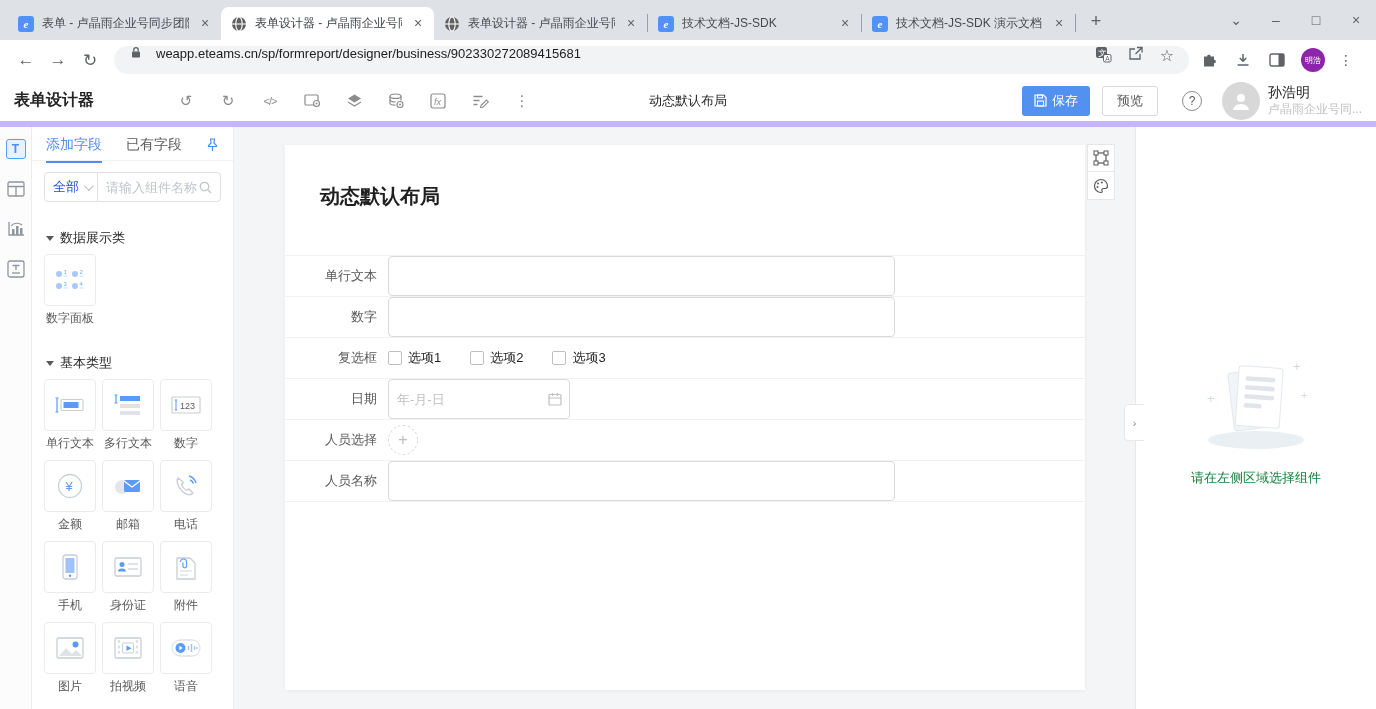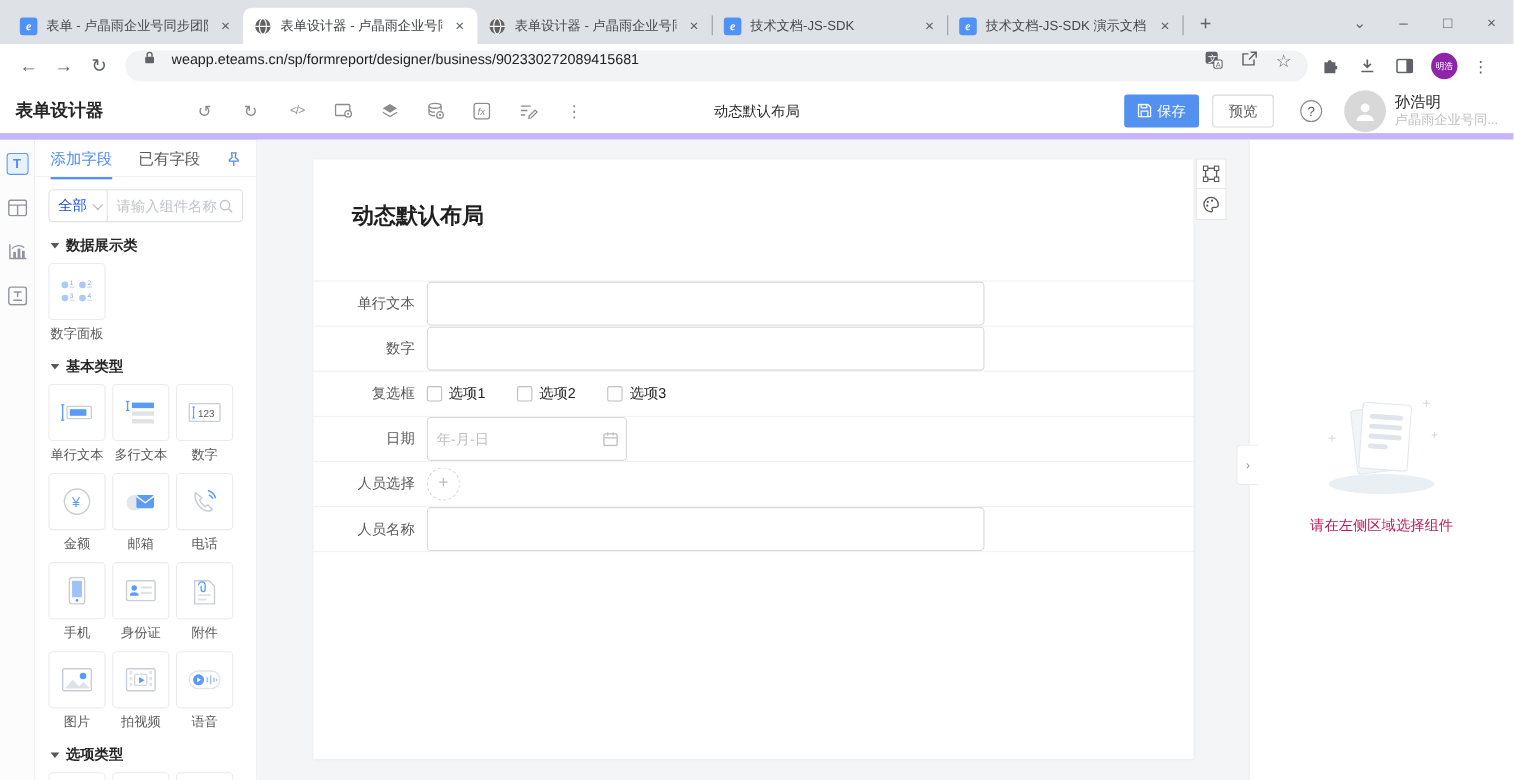--- a/index.html
+++ b/index.html
@@ -68,21 +68,21 @@
   .ltab { font-size:14px; color:#595959; padding-bottom:9px; }
   .ltab.on { color:#4d8cf5; border-bottom:2px solid #4d8cf5; padding-bottom:7px; }
   .pin { margin-left:auto; margin-bottom:8px; }
   .filter { margin:11px 12px 0; height:30px; border:1px solid #e0e0e0; border-radius:4px; display:flex; align-items:center; }
   .f-all { font-size:13px; color:#1d4ed8; padding:0 6px 0 8px; display:flex; align-items:center; gap:5px; flex:none; }
   .chev { width:7px; height:7px; border-right:1.4px solid #b6bac1; border-bottom:1.4px solid #b6bac1;
           transform:rotate(45deg) translateY(-2px); }
   .f-div { width:1px; height:29px; background:#e0e0e0; flex:none; }
   .f-inp { border:none; outline:none; width:100%; font-size:13px; padding:0 2px 0 8px; color:#262626; min-width:0; }
   .f-inp::placeholder { color:#c0c4cc; }
-  .sec-h { display:flex; align-items:center; gap:6px; font-size:13px; font-weight:bold; color:#262626; margin:12px 14px 0; }
+  .sec-h { display:flex; align-items:center; gap:6px; font-size:13px; font-weight:normal; color:#262626; margin:27px 14px 0; }
   .tri { width:0; height:0; border-left:4px solid transparent; border-right:4px solid transparent; border-top:5px solid #595959; }
   .grid { display:grid; grid-template-columns:repeat(3,52px); column-gap:6px; row-gap:8px; margin:7px 12px 0; }
   .gitem { width:52px; display:flex; flex-direction:column; align-items:center; }
   .gcard { width:52px; height:52px; border:1px solid #ebebeb; border-radius:4px; background:#fff;
            display:flex; align-items:center; justify-content:center; }
   .glabel { font-size:12px; color:#595959; margin-top:4px; white-space:nowrap; }
 
   
   .canvas { flex:1; background:#f4f5f6; position:relative; }
   .formcard { position:absolute; left:51px; top:18px; width:800px; height:545px; background:#fff;
@@ -104,21 +104,21 @@
   .floaters { position:absolute; right:20px; top:17px; display:flex; flex-direction:column; }
   .fbtn { width:28px; height:28px; background:#fff; border:1px solid #e6e6e6; display:flex; align-items:center; justify-content:center; }
   .fbtn + .fbtn { border-top:none; }
 
   
   .rpanel { width:241px; background:#fff; border-left:1px solid #e8e8e8; flex:none; position:relative; }
   .handle { position:absolute; left:-12px; top:277px; width:20px; height:37px; background:#fff;
             border:1px solid #e8e8e8; border-right:none; border-radius:4px 0 0 4px;
             display:flex; align-items:center; justify-content:center; color:#8c8c8c; font-size:11px; }
   .empty { position:absolute; top:228px; left:0; right:0; text-align:center; }
-  .empty-text { font-size:13px; color:#be185d; margin-top:14px; }
+  .empty-text { font-size:13px; color:#15803d; margin-top:14px; }
 
   svg { display:block; }
 </style>
 </head>
 <body>
 
 <div class="tabbar">
   <div class="tab">
     <span class="fav-e">e</span>
     <span class="tab-title">表单 - 卢晶雨企业号同步团队</span>

